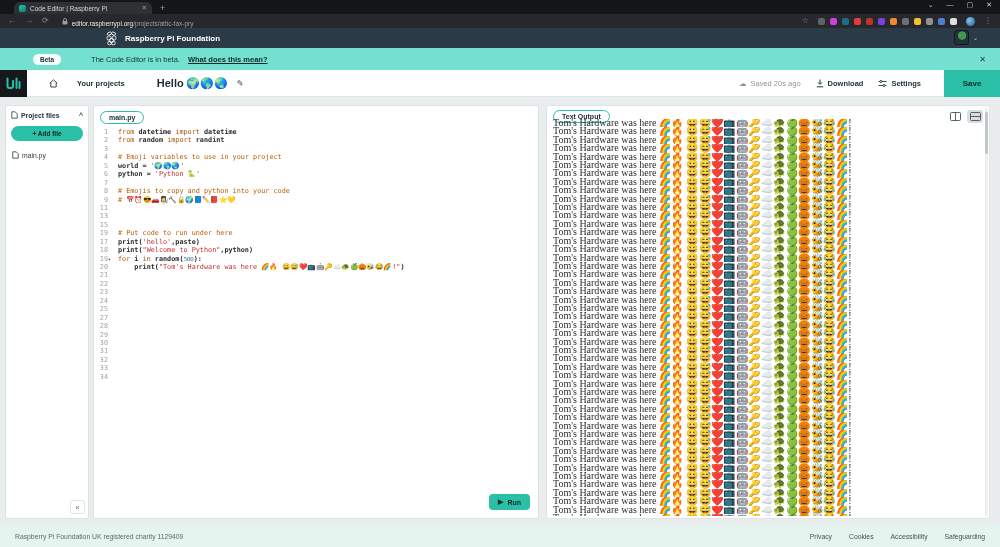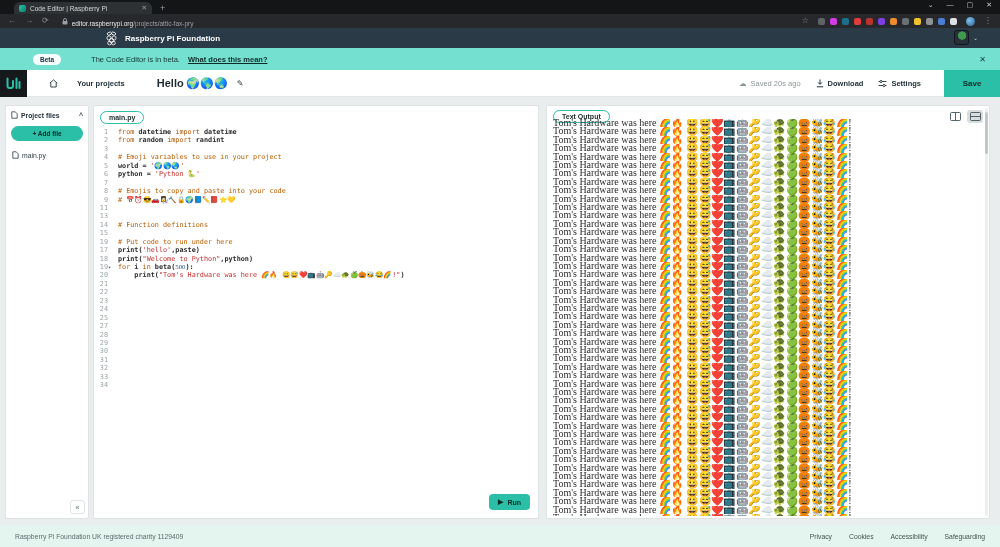--- a/index.html
+++ b/index.html
@@ -237,30 +237,29 @@
   <div class="panel editor-panel">
     <span class="chip">main.py</span>
     <div class="code-area">
         <div class="code-row"><span class="ln">1</span><span class="fold"></span><span class="lc"><span class="tok-kw">from</span><span class="tok-pl"> datetime </span><span class="tok-kw">import</span><span class="tok-pl"> datetime</span></span></div>
         <div class="code-row"><span class="ln">2</span><span class="fold"></span><span class="lc"><span class="tok-kw">from</span><span class="tok-pl"> random </span><span class="tok-kw">import</span><span class="tok-pl"> randint</span></span></div>
         <div class="code-row"><span class="ln">3</span><span class="fold"></span><span class="lc"></span></div>
         <div class="code-row"><span class="ln">4</span><span class="fold"></span><span class="lc"><span class="tok-com"># Emoji variables to use in your project</span></span></div>
         <div class="code-row"><span class="ln">5</span><span class="fold"></span><span class="lc"><span class="tok-pl">world = </span><span class="tok-str">'🌍🌎🌏'</span></span></div>
         <div class="code-row"><span class="ln">6</span><span class="fold"></span><span class="lc"><span class="tok-pl">python = </span><span class="tok-str">'Python 🐍'</span></span></div>
         <div class="code-row"><span class="ln">7</span><span class="fold"></span><span class="lc"></span></div>
-        <div class="code-row"><span class="ln">8</span><span class="fold"></span><span class="lc"><span class="tok-com"># Emojis to copy and paste into your code</span></span></div>
+        <div class="code-row"><span class="ln">8</span><span class="fold"></span><span class="lc"><span class="tok-com"># Emojis to copy and python into your code</span></span></div>
         <div class="code-row"><span class="ln">9</span><span class="fold"></span><span class="lc"><span class="tok-com"># 📅⏰😎🚗👩‍🔬🔨🔒🌍📘✏️📕⭐💛</span></span></div>
         <div class="code-row"><span class="ln">11</span><span class="fold"></span><span class="lc"></span></div>
         <div class="code-row"><span class="ln">13</span><span class="fold"></span><span class="lc"></span></div>
-        <div class="code-row"><span class="ln">14</span><span class="fold"></span><span class="lc"><span class="tok-com"># Function definitions</span></span></div>
         <div class="code-row"><span class="ln">15</span><span class="fold"></span><span class="lc"></span></div>
         <div class="code-row"><span class="ln">19</span><span class="fold"></span><span class="lc"><span class="tok-com"># Put code to run under here</span></span></div>
         <div class="code-row"><span class="ln">17</span><span class="fold"></span><span class="lc"><span class="tok-pl">print(</span><span class="tok-str">'hello'</span><span class="tok-pl">,paste)</span></span></div>
         <div class="code-row"><span class="ln">18</span><span class="fold"></span><span class="lc"><span class="tok-pl">print(</span><span class="tok-str">"Welcome to Python"</span><span class="tok-pl">,python)</span></span></div>
-        <div class="code-row"><span class="ln">19</span><span class="fold">▾</span><span class="lc"><span class="tok-kw">for</span><span class="tok-pl"> i </span><span class="tok-kw">in</span><span class="tok-pl"> beta(</span><span class="tok-num">500</span><span class="tok-pl">):</span></span></div>
+        <div class="code-row"><span class="ln">19</span><span class="fold">▾</span><span class="lc"><span class="tok-kw">for</span><span class="tok-pl"> i </span><span class="tok-kw">in</span><span class="tok-pl"> random(</span><span class="tok-num">500</span><span class="tok-pl">):</span></span></div>
         <div class="code-row"><span class="ln">20</span><span class="fold"></span><span class="lc"><span class="tok-pl">    print(</span><span class="tok-str">"Tom's Hardware was here 🌈🔥 😀😅❤️📺🤖🔑☁️🐢🍏🎃🐝😂🌈!"</span><span class="tok-pl">)</span></span></div>
         <div class="code-row"><span class="ln">21</span><span class="fold"></span><span class="lc"></span></div>
         <div class="code-row"><span class="ln">22</span><span class="fold"></span><span class="lc"></span></div>
         <div class="code-row"><span class="ln">23</span><span class="fold"></span><span class="lc"></span></div>
         <div class="code-row"><span class="ln">24</span><span class="fold"></span><span class="lc"></span></div>
         <div class="code-row"><span class="ln">25</span><span class="fold"></span><span class="lc"></span></div>
         <div class="code-row"><span class="ln">27</span><span class="fold"></span><span class="lc"></span></div>
         <div class="code-row"><span class="ln">28</span><span class="fold"></span><span class="lc"></span></div>
         <div class="code-row"><span class="ln">29</span><span class="fold"></span><span class="lc"></span></div>
         <div class="code-row"><span class="ln">30</span><span class="fold"></span><span class="lc"></span></div>

